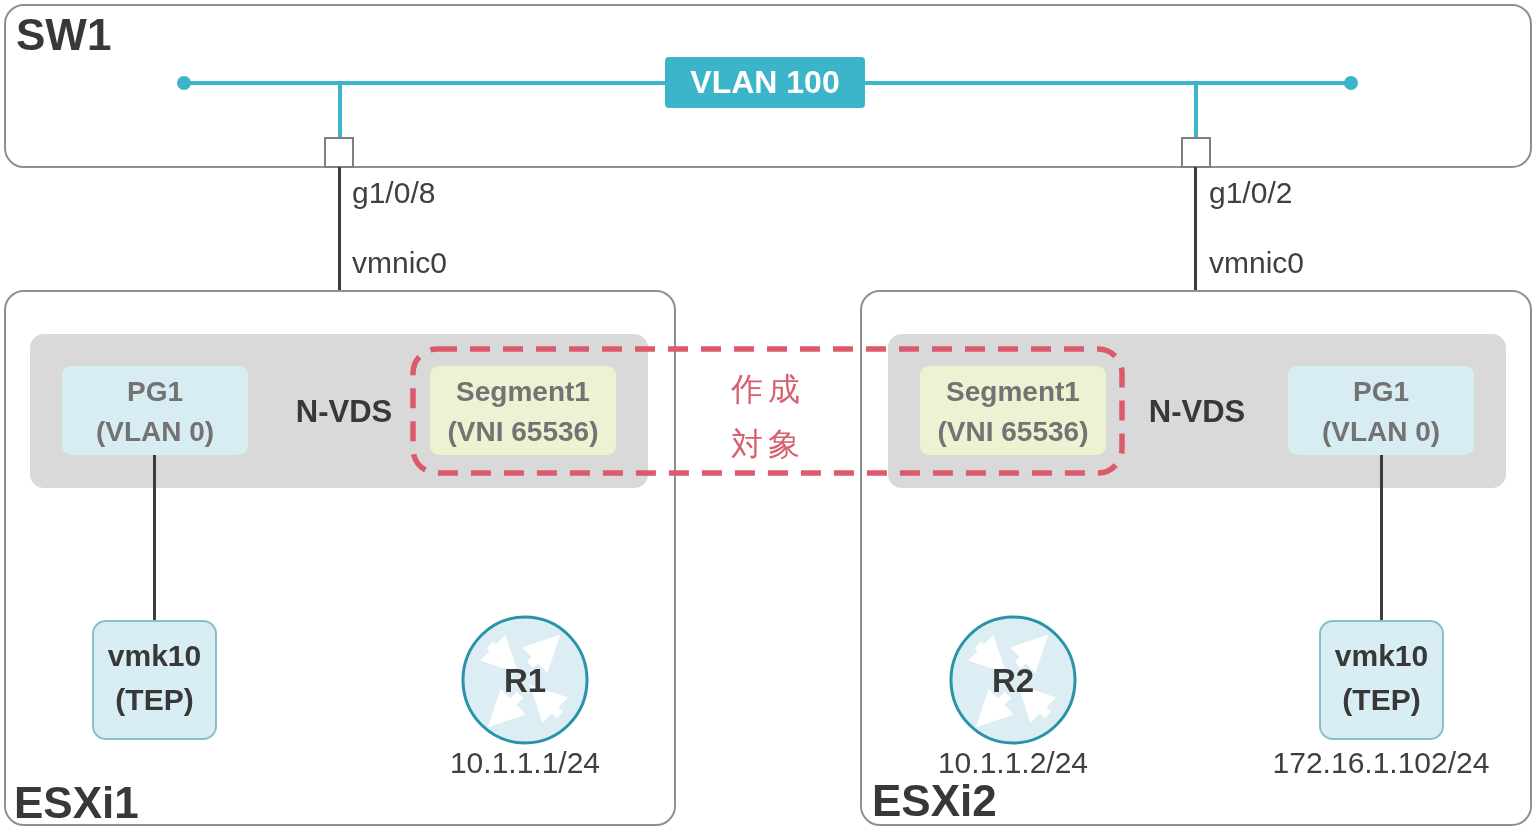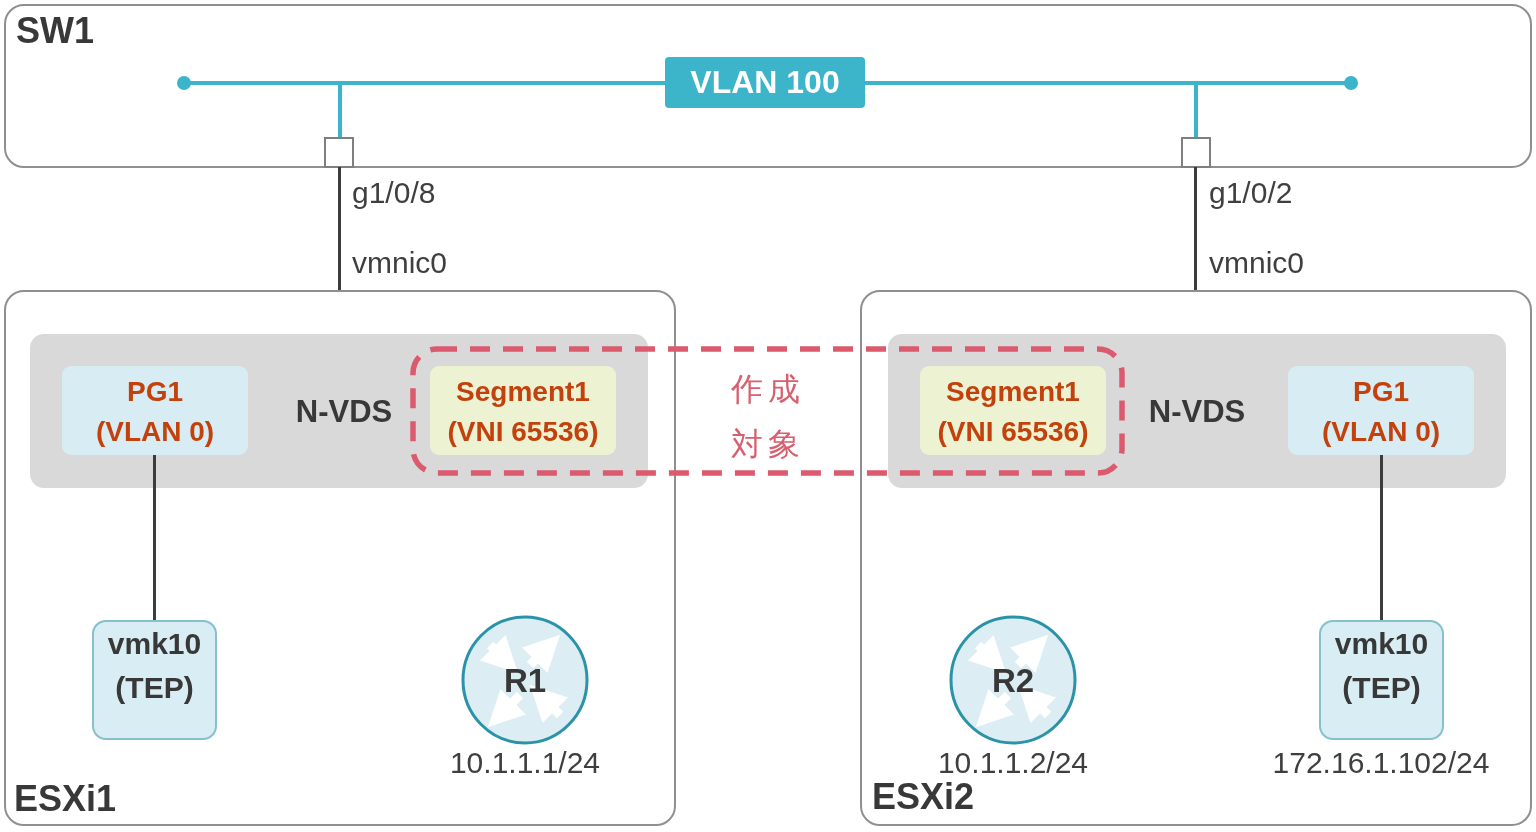--- a/index.html
+++ b/index.html
@@ -18,21 +18,21 @@
   *{margin:0;padding:0;box-sizing:border-box;}
   html,body{background:#ffffff;}
   body{font-family:"Liberation Sans","DejaVu Sans",sans-serif;color:var(--ink);}
   #stage{position:relative;width:1536px;height:832px;background:#fff;overflow:hidden;}
 
   .outline-box{position:absolute;background:#fff;border:2px solid var(--boxbr);border-radius:20px;}
   #sw1-box{left:4px;top:4px;width:1528px;height:164px;}
   #esxi1-box{left:4px;top:290px;width:672px;height:536px;}
   #esxi2-box{left:860px;top:290px;width:672px;height:536px;}
 
-  .box-title{position:absolute;font-weight:bold;font-size:36px;color:#383838;}
+  .box-title{position:absolute;font-weight:bold;font-size:44px;color:#383838;}
   #sw1-label{left:16px;top:10px;}
   #esxi1-label{left:14px;top:778px;}
   #esxi2-label{left:872px;top:776px;}
 
   .hline{position:absolute;height:4px;background:var(--teal);}
   #bus-line{left:184px;top:81px;width:1167px;}
   .dot{position:absolute;width:14px;height:14px;border-radius:50%;background:var(--teal);}
   #dot-left{left:177px;top:76px;}
   #dot-right{left:1344px;top:76px;}
   .vstub{position:absolute;width:4px;background:var(--teal);}
@@ -57,36 +57,36 @@
     border-radius:4px;color:#fff;font-weight:bold;font-size:32px;text-align:center;line-height:50px;}
 
   .nvds-box{position:absolute;top:334px;width:618px;height:154px;background:var(--nvds);border-radius:14px;}
   #nvds1{left:30px;}
   #nvds2{left:888px;}
   .nvds-label{position:absolute;top:394px;width:180px;text-align:center;font-weight:bold;font-size:31px;color:#383838;}
   #nvds1-label{left:254px;}
   #nvds2-label{left:1107px;}
 
   .chip{position:absolute;top:366px;width:186px;height:89px;border-radius:9px;text-align:center;
-    font-weight:bold;font-size:28px;line-height:40px;padding-top:6px;color:#c2410c;}
+    font-weight:bold;font-size:28px;line-height:40px;padding-top:6px;color:#737373;}
   .chip-pg{background:var(--pg);}
   .chip-seg{background:var(--seg);}
   #pg1-1{left:62px;}
   #seg-1{left:430px;}
   #seg-2{left:920px;}
   #pg1-2{left:1288px;}
 
   #dash-overlay{position:absolute;left:0;top:0;width:1536px;height:832px;pointer-events:none;}
 
   #annotation{position:absolute;left:668px;top:362px;width:200px;text-align:center;
     color:#d6606f;font-size:32px;line-height:55px;letter-spacing:5px;font-weight:500;}
 
   .vmk-box{position:absolute;top:620px;width:125px;height:120px;background:var(--vmk);
     border:2px solid var(--vmkbr);border-radius:14px;text-align:center;font-weight:bold;
-    font-size:30px;line-height:44px;padding-top:0;color:#383838;}
+    font-size:30px;line-height:44px;padding-top:12px;color:#383838;}
   #vmk-1{left:92px;}
   #vmk-2{left:1319px;}
 
   .router{position:absolute;top:615px;width:130px;height:130px;}
   #r1{left:460px;}
   #r2{left:948px;}
 
   .ip-label{position:absolute;top:746px;text-align:center;font-size:30px;color:var(--ink);white-space:nowrap;}
   #ip-vmk1{left:33px;width:260px;}
   #ip-r1{left:405px;width:240px;}

